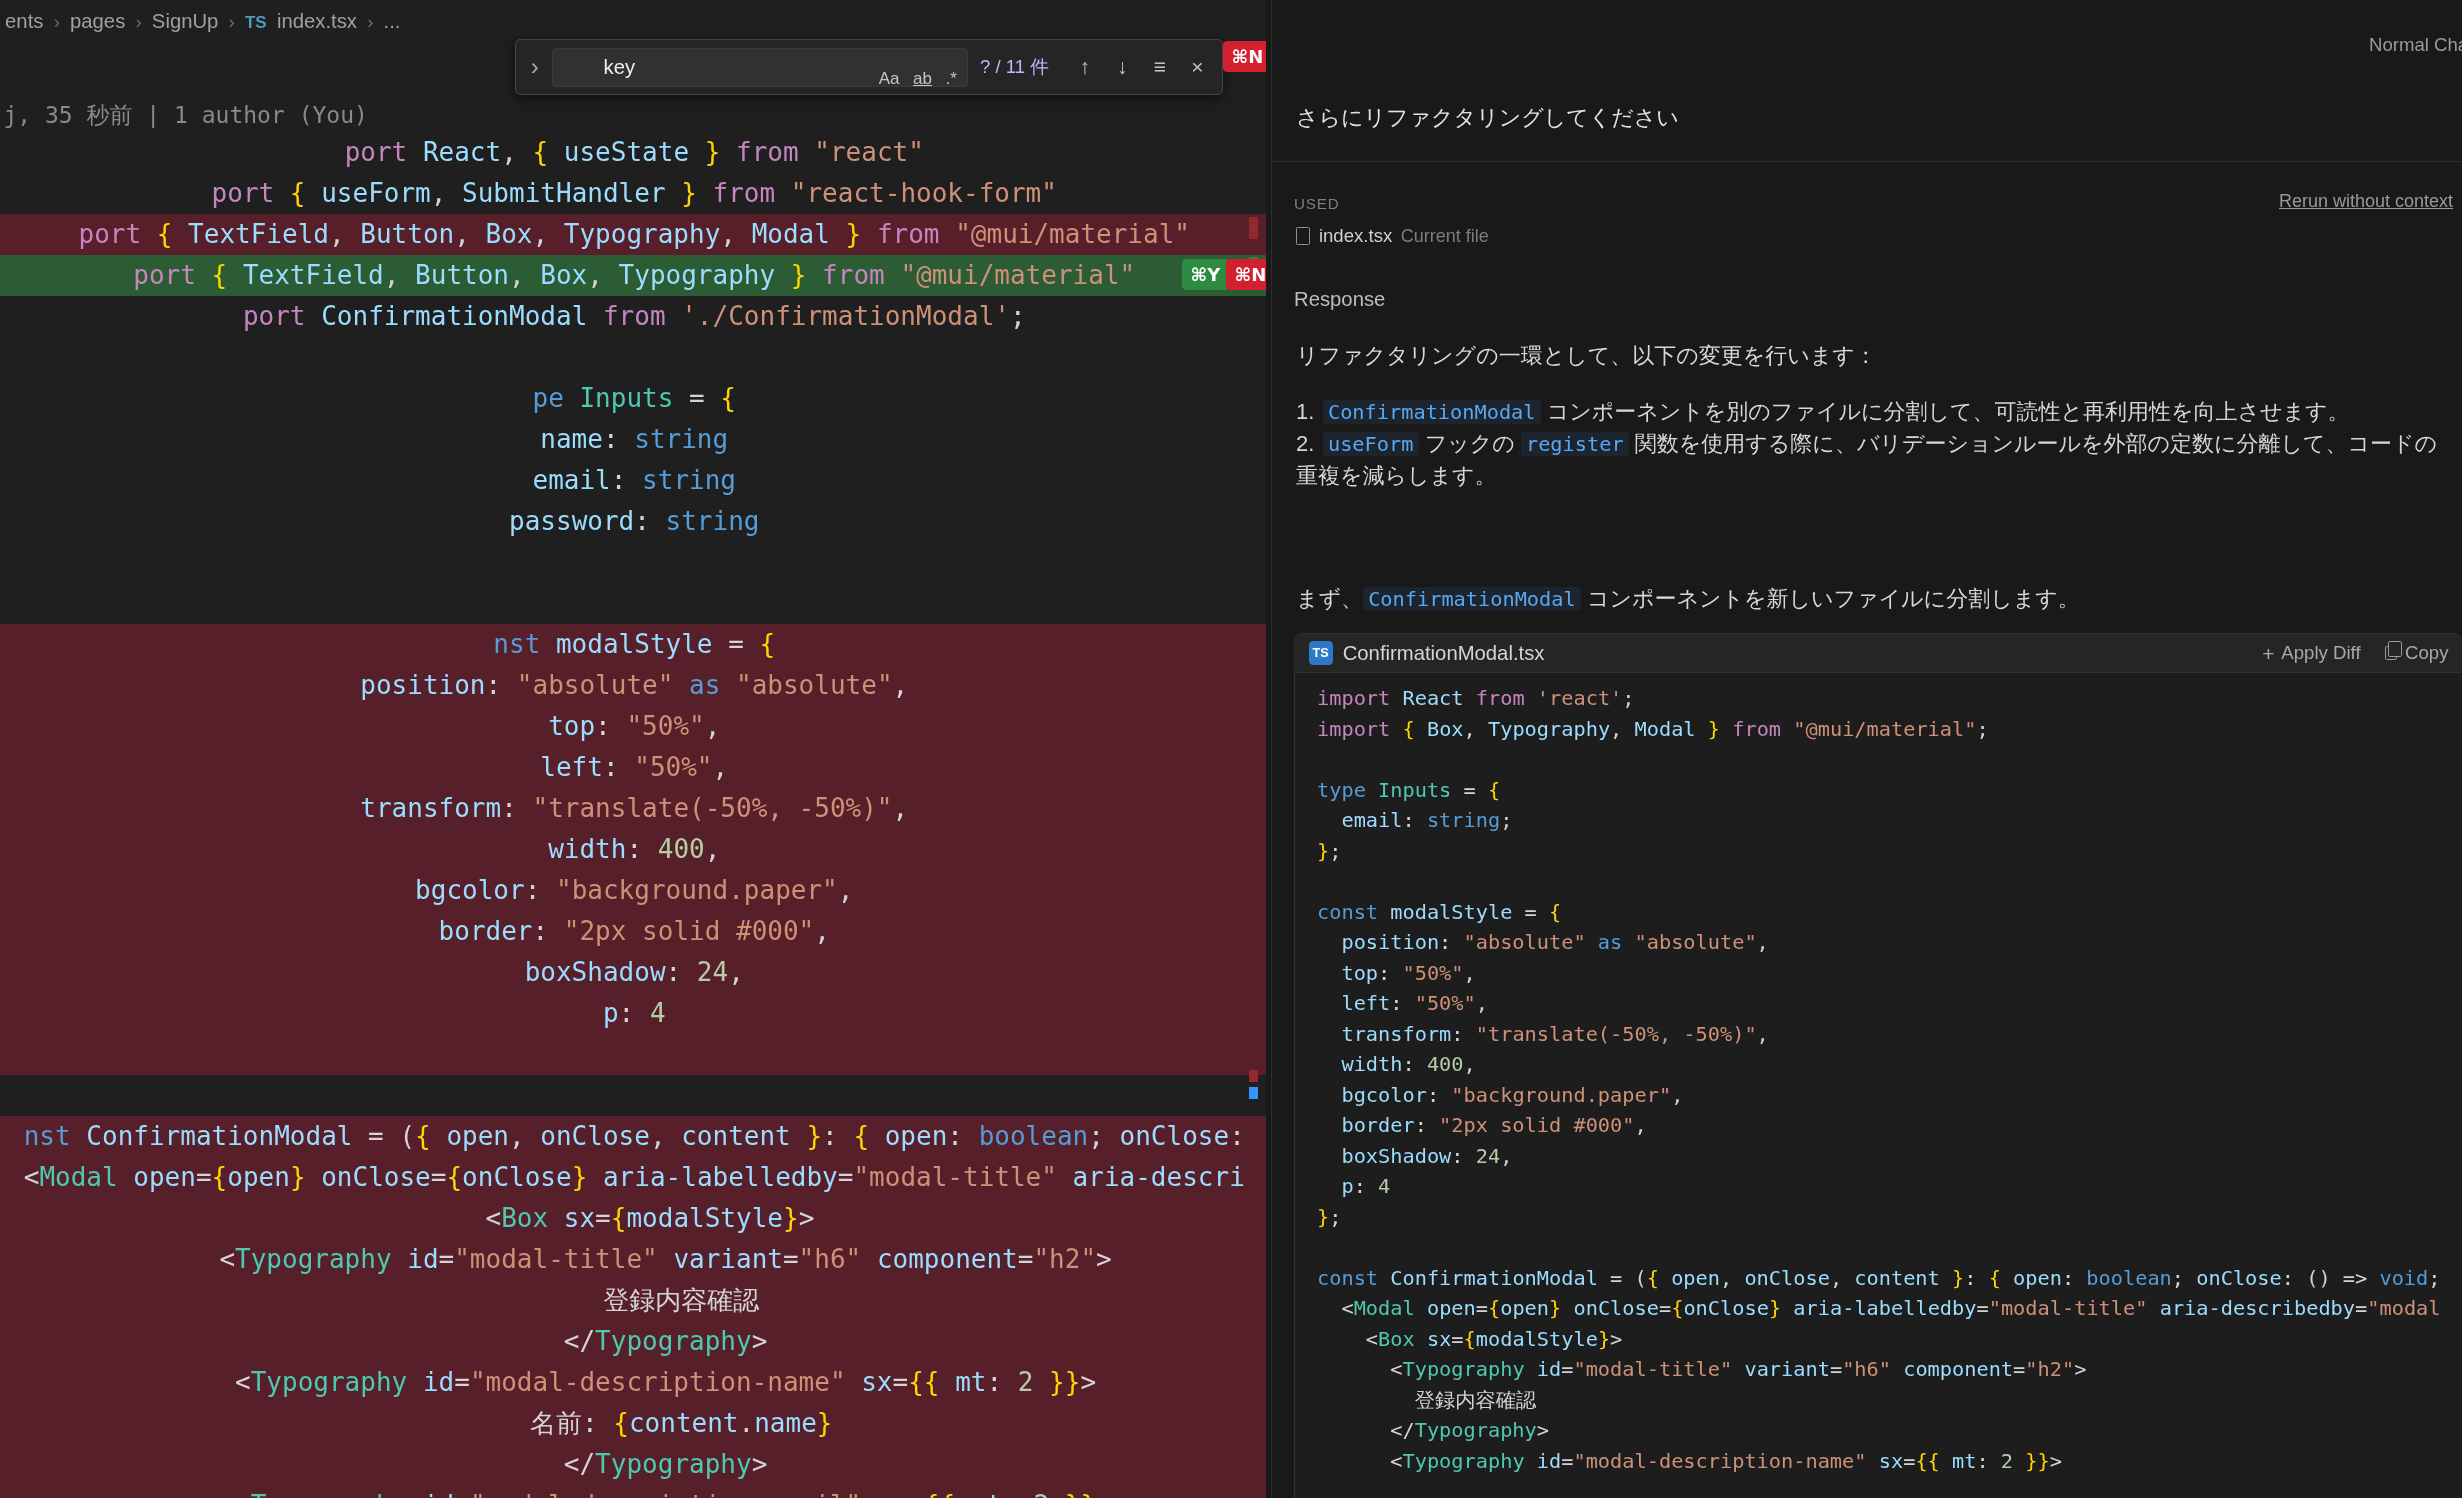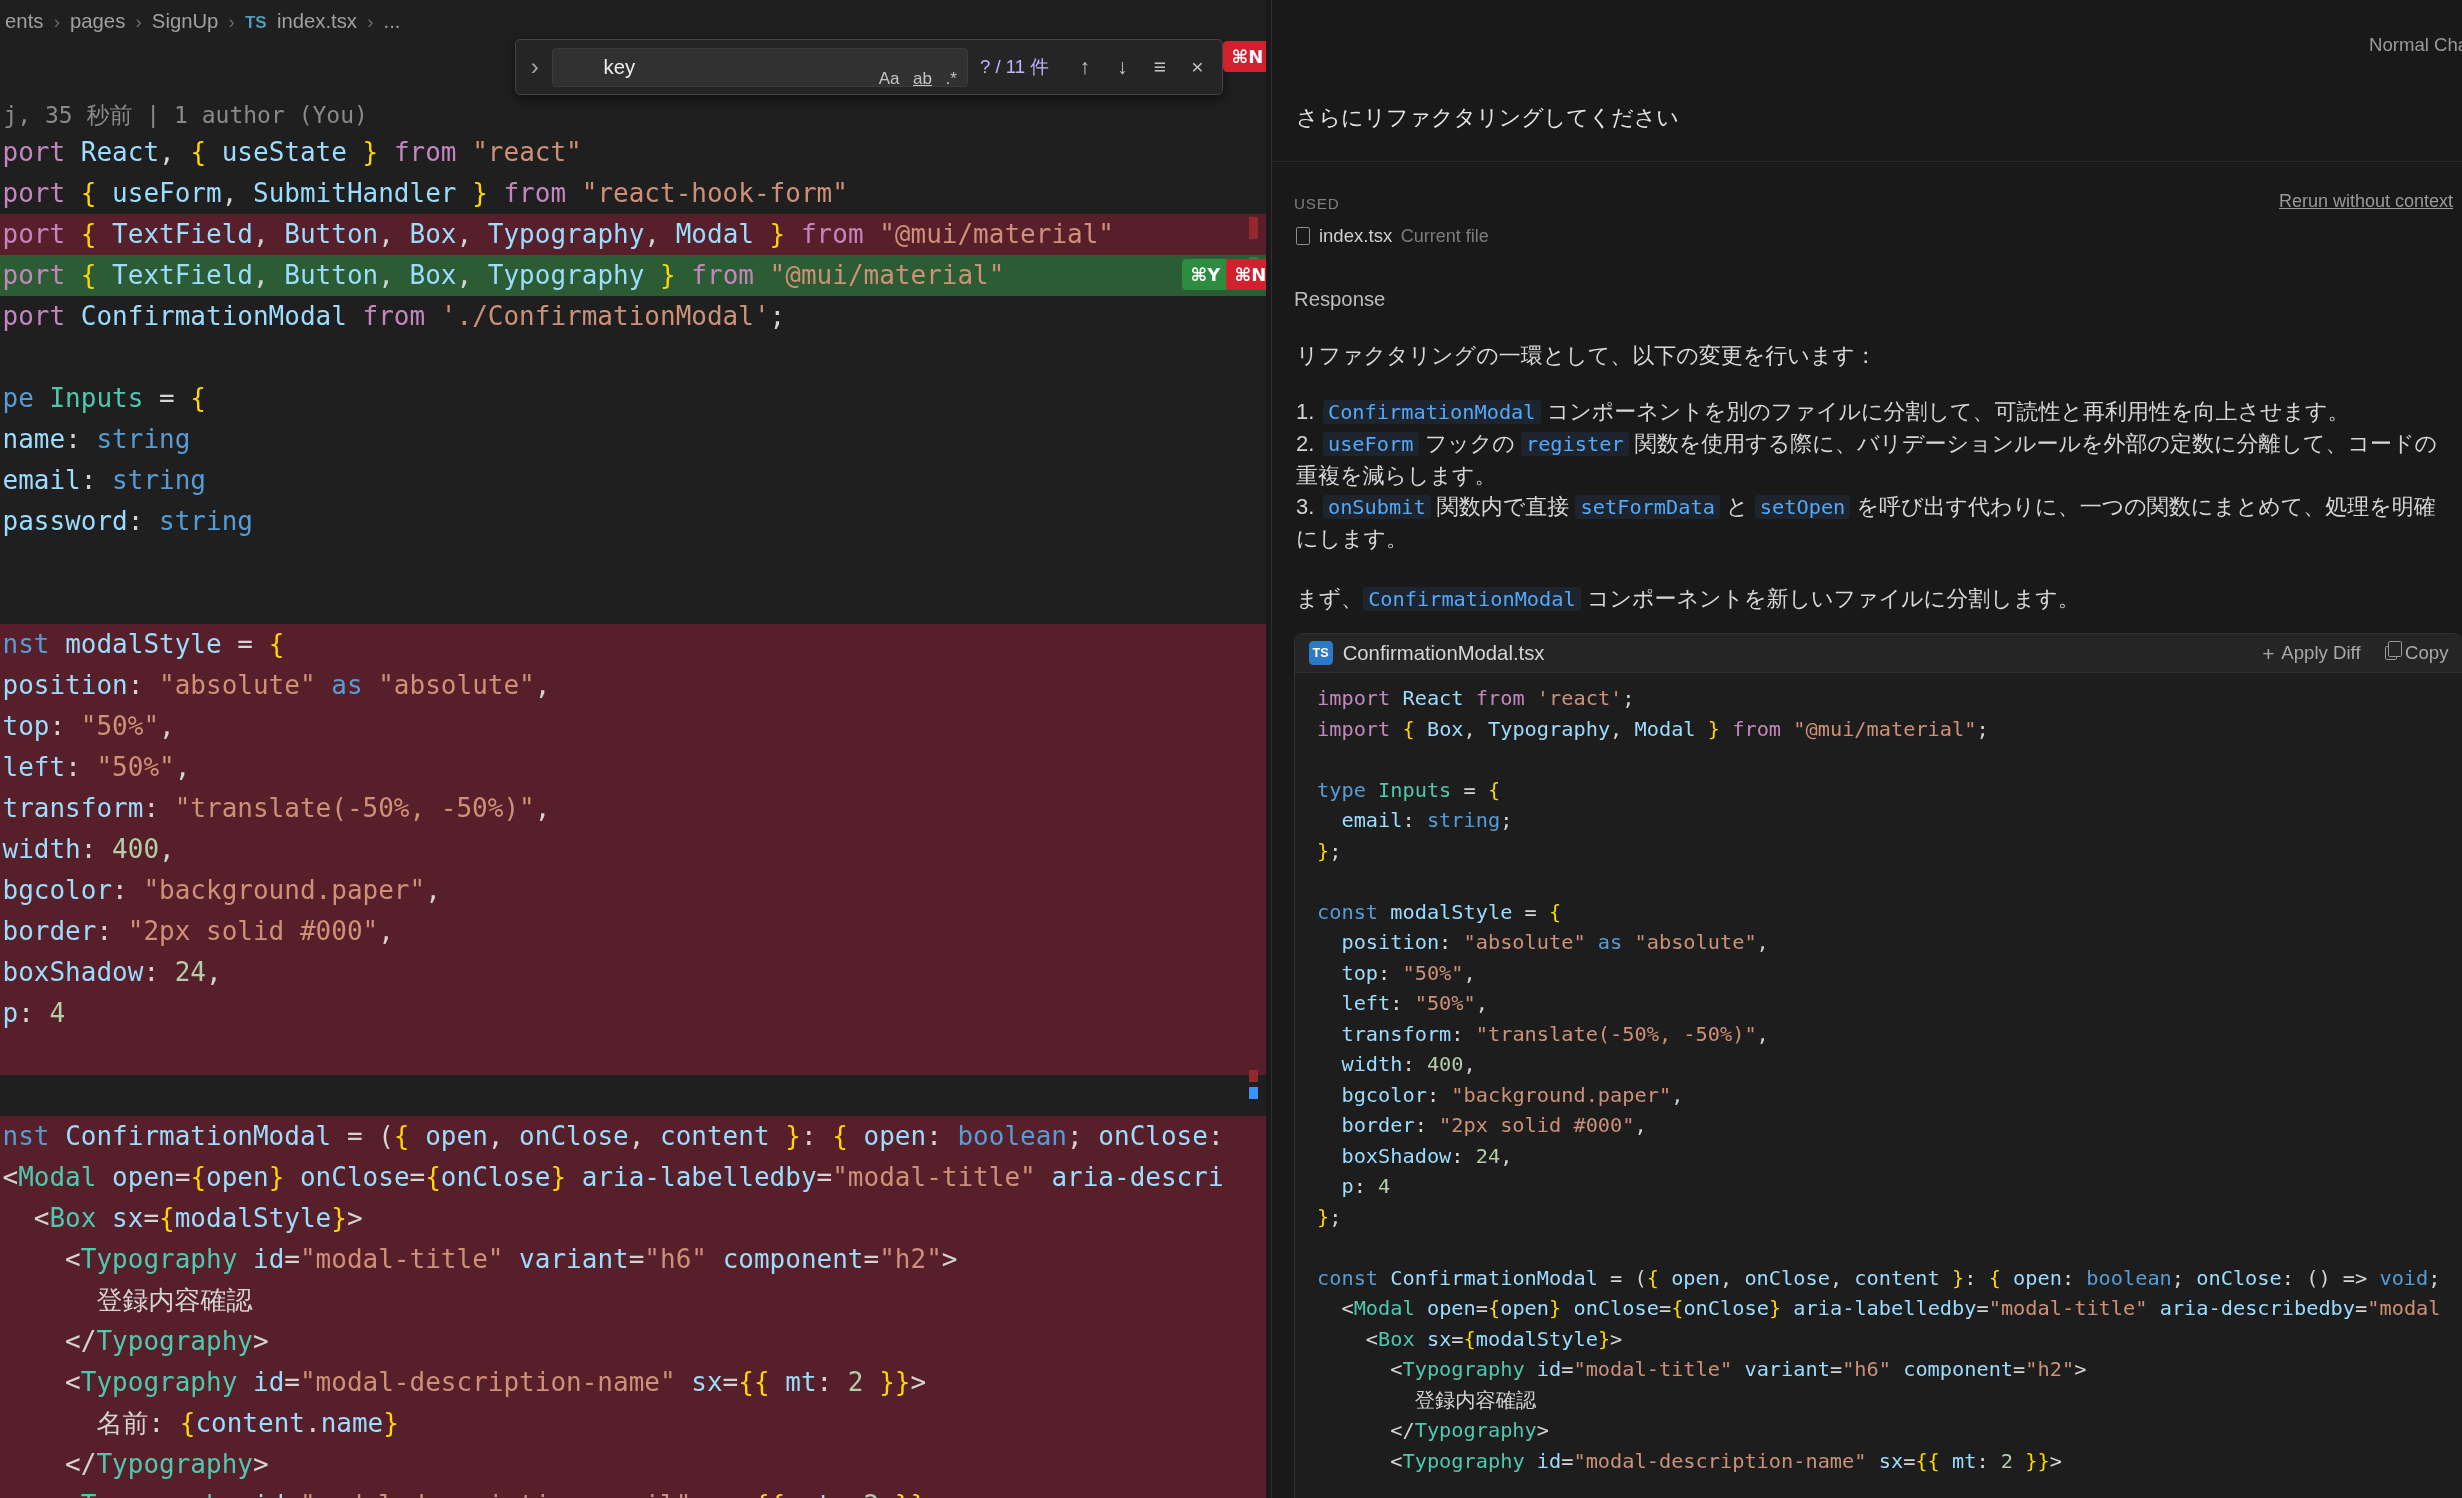--- a/index.html
+++ b/index.html
@@ -9,21 +9,21 @@
   
   #editor-pane { position:absolute; left:0; top:0; width:1266px; height:1499px; background:#1f1f1f; overflow:hidden; }
 
   .breadcrumb { position:absolute; left:5.1px; top:10.2px; display:flex; align-items:flex-end; gap:10.2px; font-size:20.3px; color:#a0a0a0; white-space:nowrap; }
   .breadcrumb .sep { color:#6e6e6e; font-size:18.6px; }
   .breadcrumb .ts-mini { color:#519aba; font-weight:bold; font-size:17px; }
 
   .codelens { position:absolute; left:3.4px; top:100px; font-family:"DejaVu Sans Mono","Liberation Mono",monospace; font-size:23px; color:#8a8a8a; white-space:nowrap; }
 
   #left-code { position:absolute; left:0; top:132px; width:1266px; }
-  #left-code .code-line { height:41px; line-height:41px; font-size:26px; padding-left:2.5px; }
+  #left-code .code-line { height:41px; line-height:41px; font-size:26px; padding-left:2.5px;text-align:center; }
   .code-line { font-family:"DejaVu Sans Mono","Liberation Mono",monospace; white-space:pre; color:#cccccc; overflow:hidden; }
   .code-line.removed { background:#571f29; }
   .code-line.added { background:#2b5c34; }
 
   .tk-kw{color:#C586C0} .tk-st{color:#569CD6} .tk-id{color:#9CDCFE} .tk-ty{color:#4EC9B0}
   .tk-str{color:#CE9178} .tk-num{color:#B5CEA8} .tk-pn{color:#D4D4D4} .tk-br{color:#FFD700}
 
   
   .find-widget { position:absolute; left:515px; top:39px; width:708px; height:56px; background:#252526; border:0.8px solid #454545; border-radius:5.1px; display:flex; align-items:center; gap:8.5px; padding:0 10.2px; box-shadow:0 3.4px 10.2px rgba(0,0,0,.55); z-index:20; }
   .find-toggle { color:#a8a8a8; font-size:24px; width:17px; text-align:center; cursor:pointer; }
@@ -182,21 +182,20 @@
     <span class="file-note">Current file</span>
   </div>
 
   <div class="resp-label">Response</div>
 
   <div class="intro-para">リファクタリングの一環として、以下の変更を行います：</div>
 
   <div class="resp-list">
     <p class="li"><span class="num">1.</span><span><span class="inline-code">ConfirmationModal</span><span> コンポーネントを別のファイルに分割して、可読性と再利用性を向上させます。</span></span></p>
     <p class="li"><span class="num">2.</span><span><span class="inline-code">useForm</span><span> フックの </span><span class="inline-code">register</span><span> 関数を使用する際に、バリデーションルールを外部の定数に分離して、コードの重複を減らします。</span></span></p>
-    <p class="li"><span class="num">3.</span><span><span class="inline-code">onSubmit</span><span> 関数内で直接 </span><span class="inline-code">setFormData</span><span> と </span><span class="inline-code">setOpen</span><span> を呼び出す代わりに、一つの関数にまとめて、処理を明確にします。</span></span></p>
   </div>
 
   <p class="followup"><span>まず、</span><span class="inline-code">ConfirmationModal</span><span> コンポーネントを新しいファイルに分割します。</span></p>
 
   <div class="code-block">
     <div class="cb-header">
       <span class="ts-badge">TS</span>
       <span class="cb-filename">ConfirmationModal.tsx</span>
       <span class="cb-actions">
         <span class="cb-btn">

